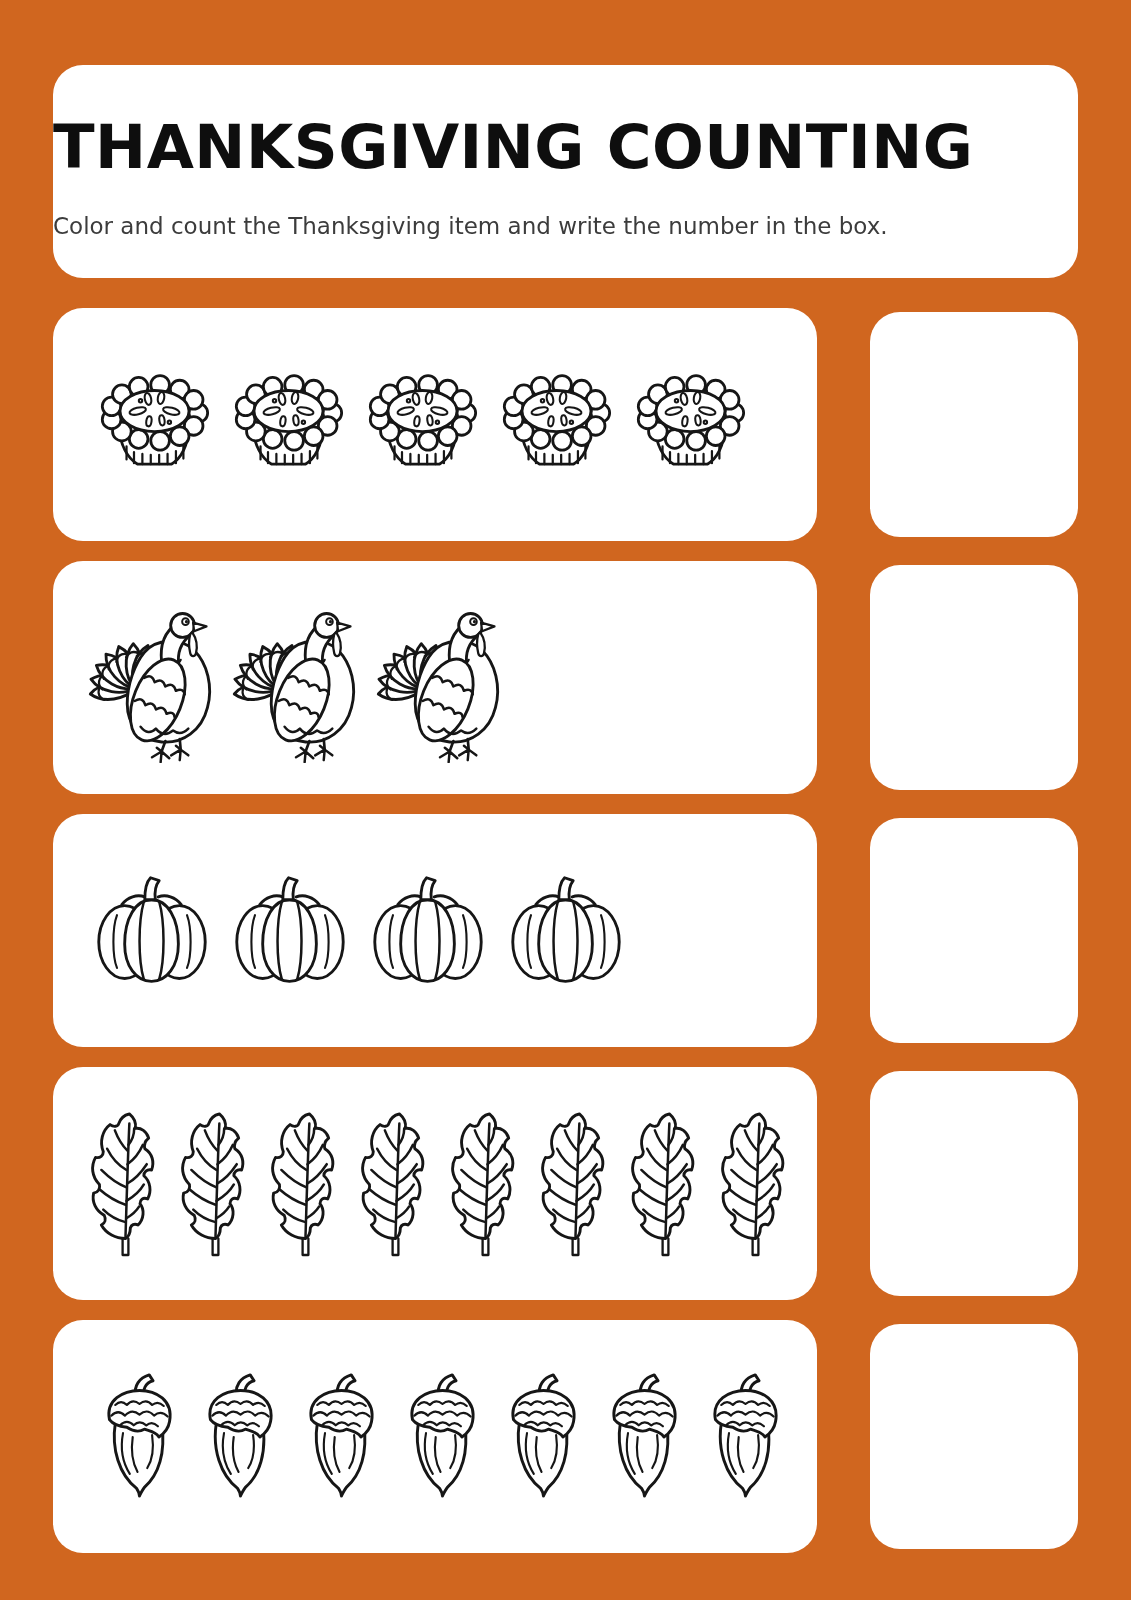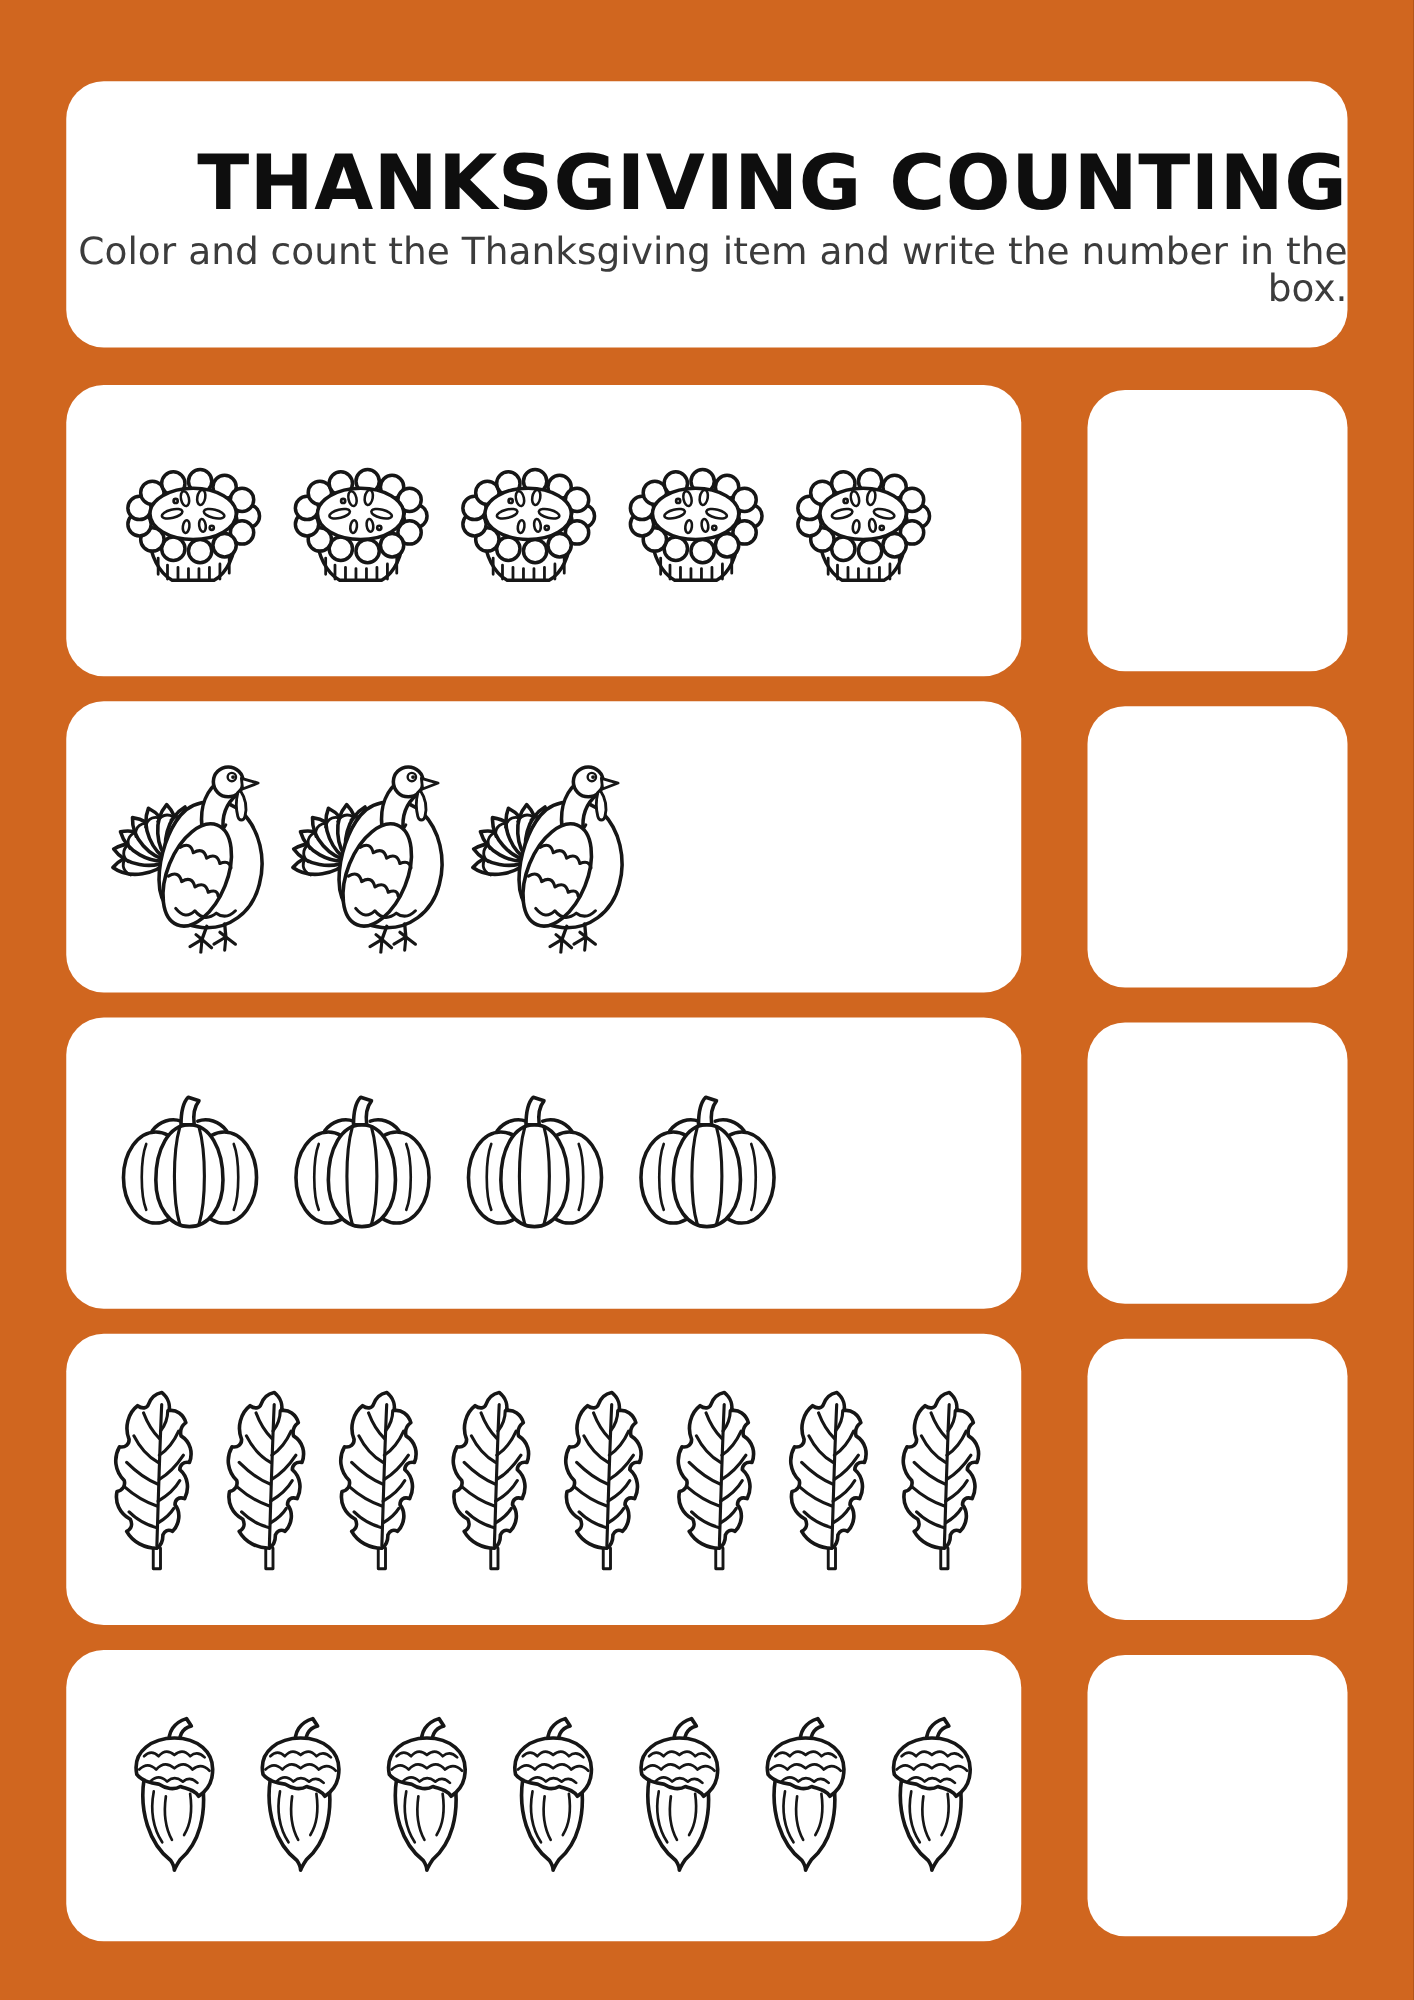--- a/index.html
+++ b/index.html
@@ -9,34 +9,34 @@
     width:1131px; height:1600px;
     margin:0 auto;
     padding:65px 53px 45px 53px;
     font-family:"DejaVu Sans","Liberation Sans",sans-serif;
     overflow:hidden;
   }
   .header-card {
     height:213px;
     background:#fff;
     border-radius:30px;
-    text-align:right;
+    text-align:left;
     margin-bottom:30px;
   }
   .title {
     padding-top:50px;
     font-size:61px;
     line-height:64px;
     font-weight:bold;
     letter-spacing:0.5px;
     color:#0e0e0e;
   }
   .subtitle {
-    margin-top:8px;
-    font-size:30px;
+    margin-top:32px;
+    font-size:23px;
     line-height:30px;
     color:#3c3c3c;
   }
   .worksheet {
     display:grid;
     grid-template-columns:1fr 208px;
     column-gap:53px;
     row-gap:20px;
   }
   .item-row {

